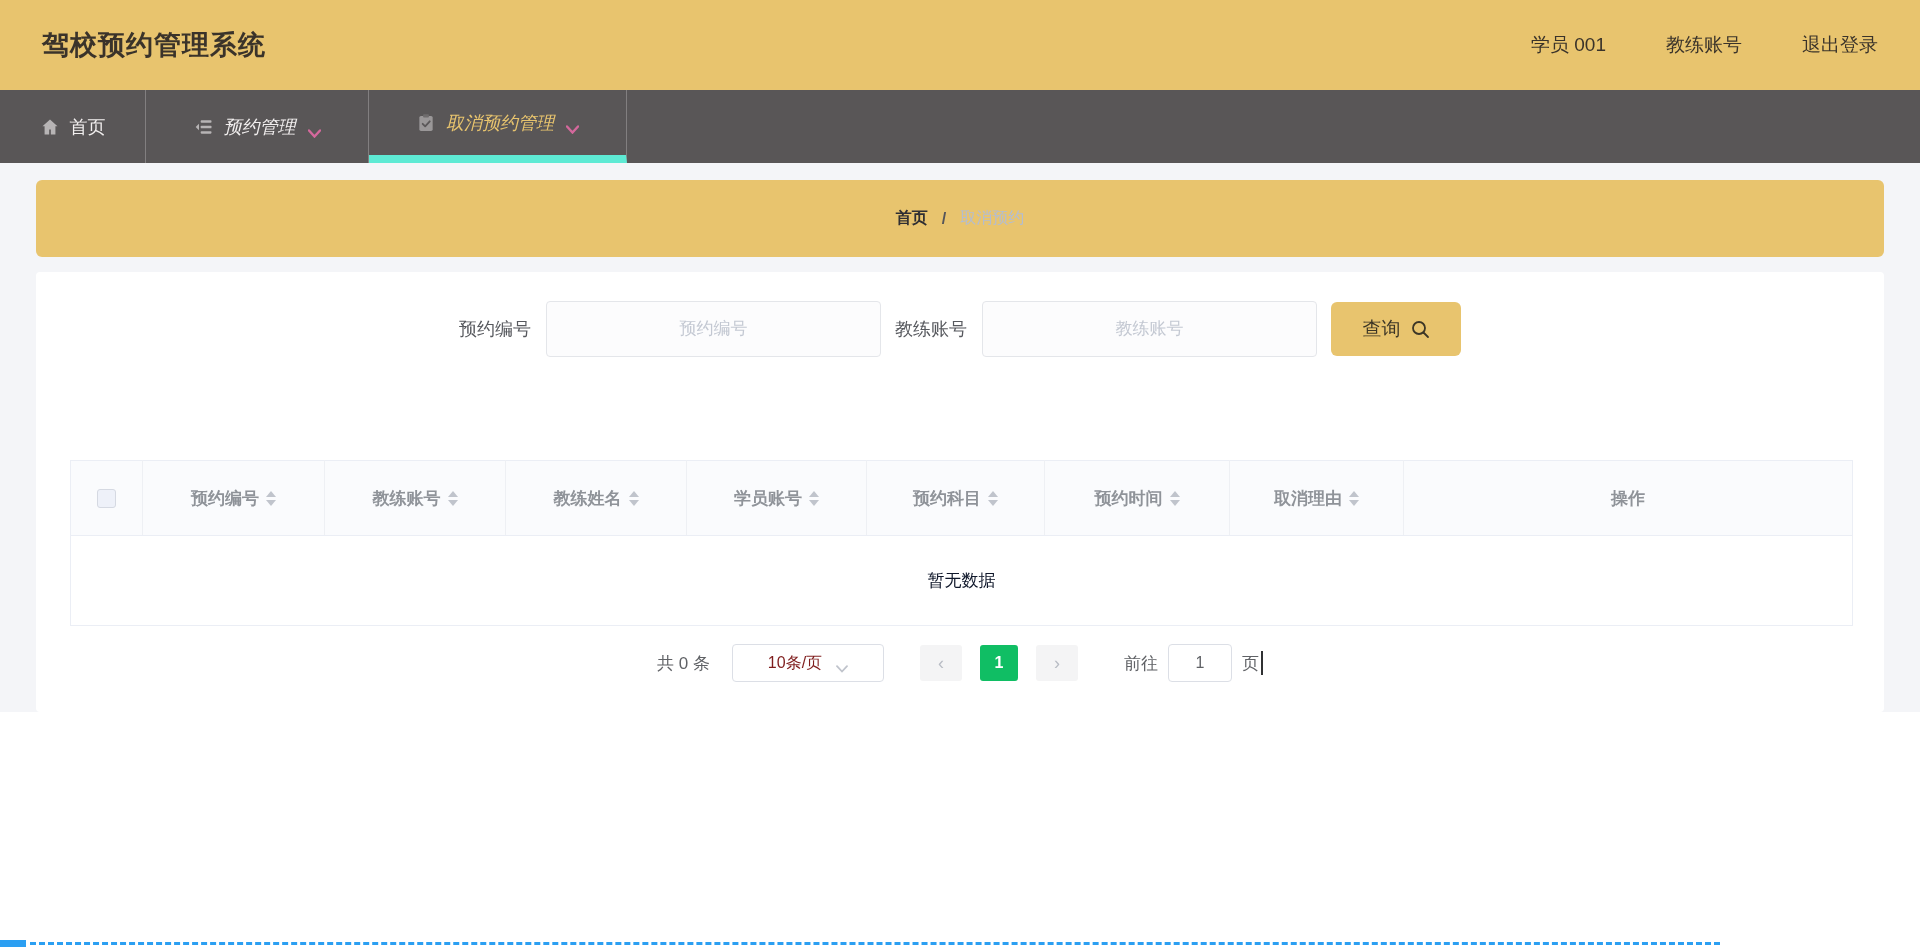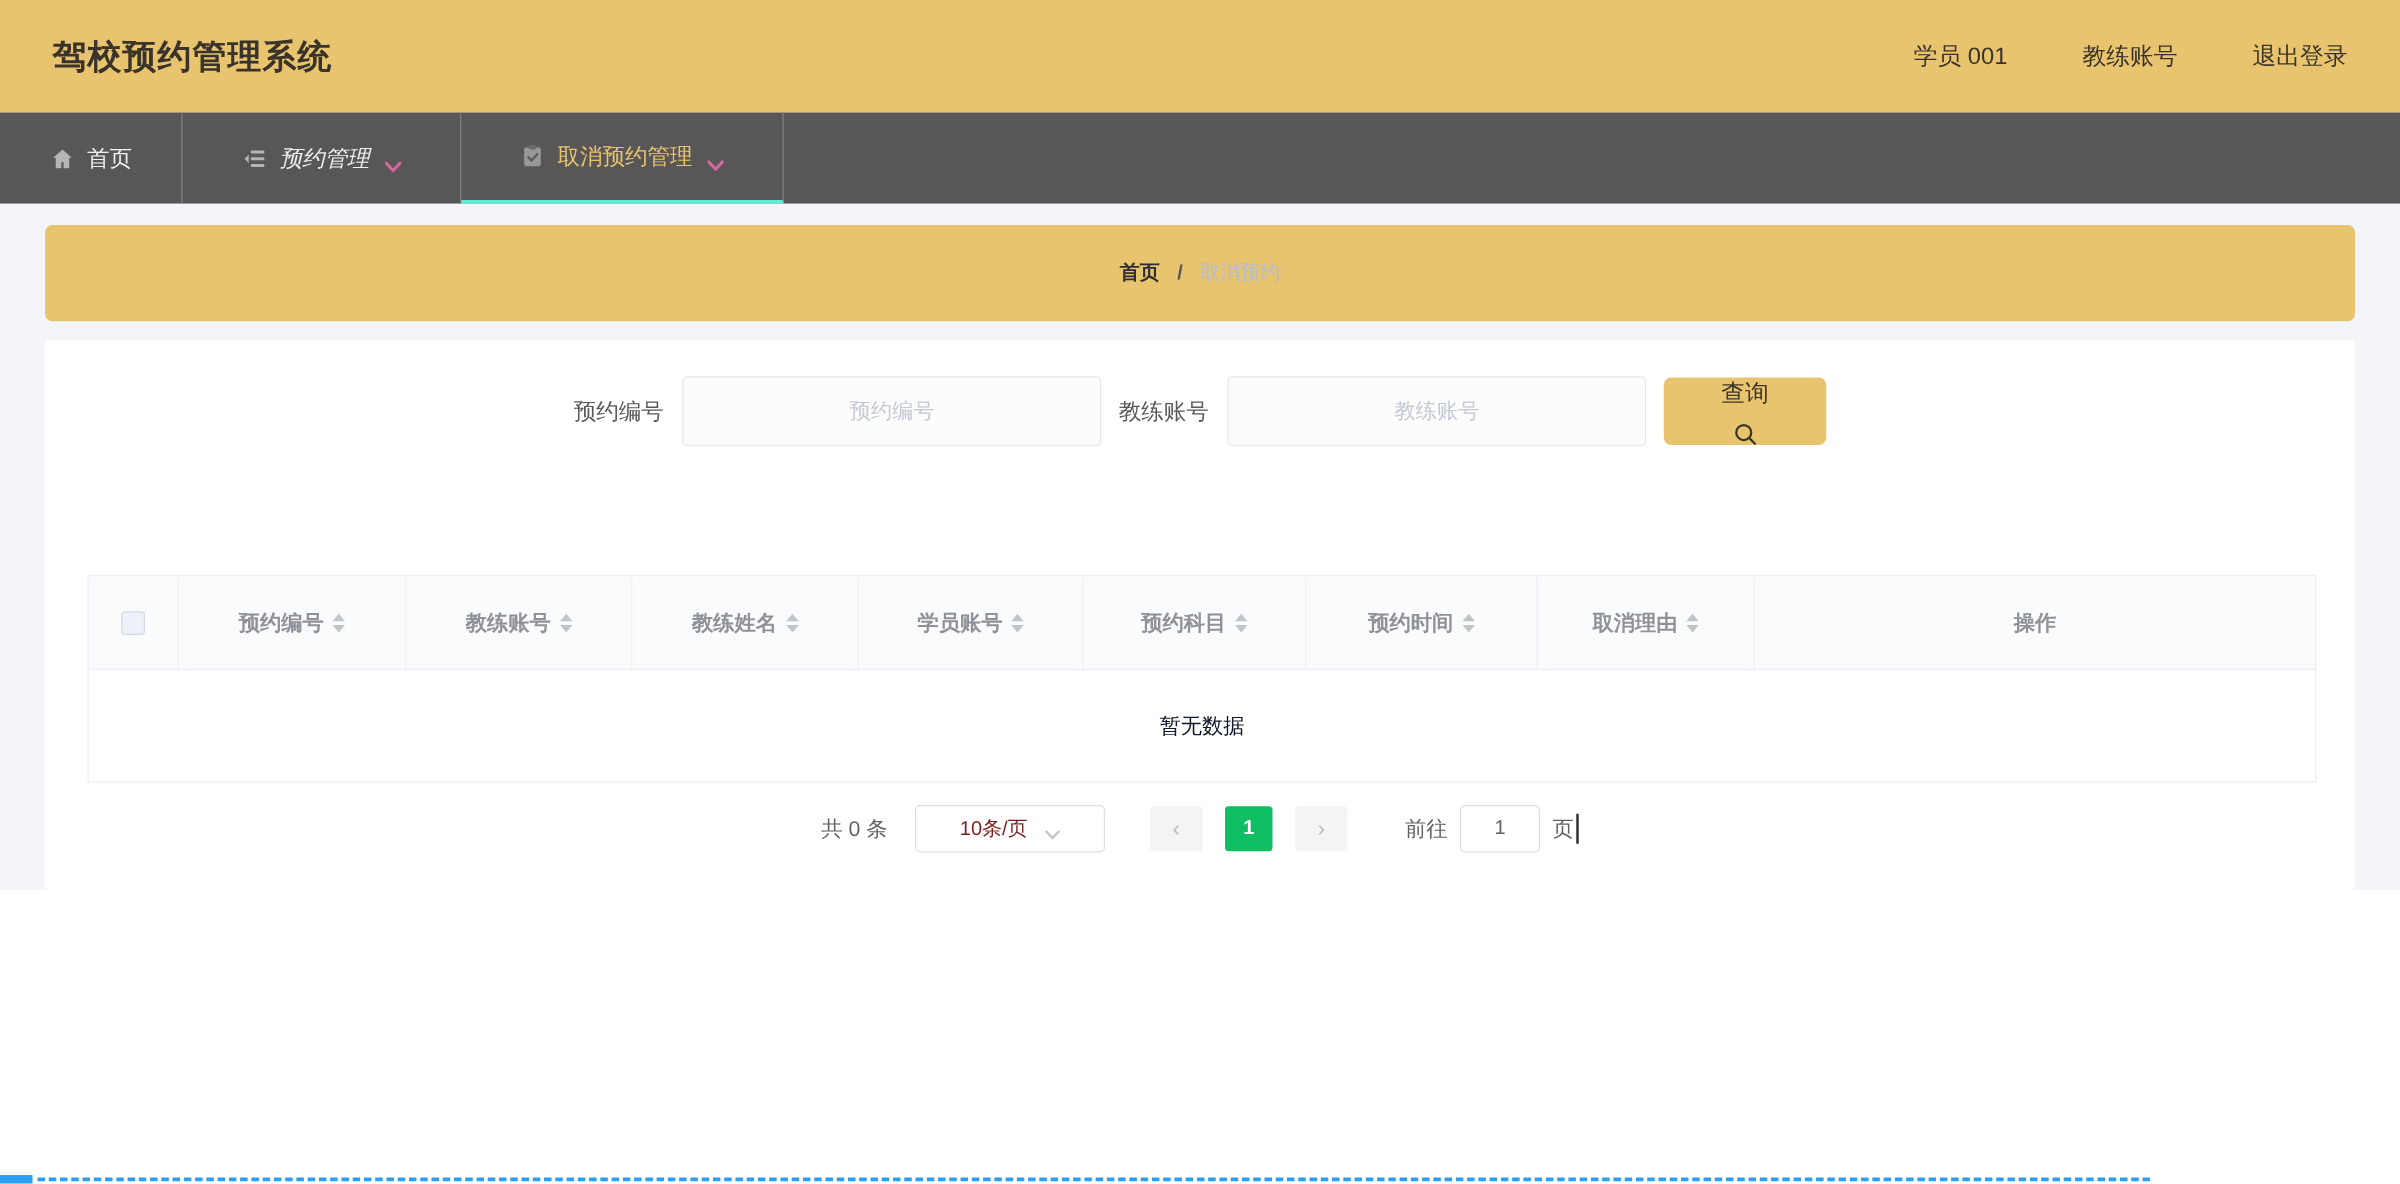--- a/index.html
+++ b/index.html
@@ -16,21 +16,21 @@
   .header-link { cursor:pointer; white-space:nowrap; }
 
   
   .nav-bar { position:absolute; left:0; top:90px; width:1920px; height:73px;
     background:#595657; display:flex; }
   .nav-item { height:73px; display:flex; align-items:center; justify-content:center;
     gap:10px; color:#f2efef; font-size:18px; border-right:1px solid #827f80;
     cursor:pointer; }
   .nav-item.w1{ width:146px; } .nav-item.w2{ width:218px; }
   .nav-item.w3{ width:223px;font-style:italic; } .nav-item.w4{ width:258px; }
-  .nav-item.active { color:#e8c46e; border-bottom:3px solid #5eead4; }
+  .nav-item.active { color:#e8c46e; border-bottom:8px solid #5eead4;font-style:italic; }
   .nav-icon { width:20px; height:20px; flex:0 0 auto; }
   .nav-icon svg { display:block; }
   .chev { width:13px; height:9px; margin-left:2px; }
 
   
   .content-band { position:absolute; left:0; top:163px; width:1920px; height:549px;
     background:#f4f5f8; }
 
   
   .breadcrumb { position:absolute; left:36px; top:180px; width:1848px; height:77px;
@@ -48,21 +48,21 @@
   .search-row { position:absolute; left:0; top:29px; width:100%; height:56px;
     display:flex; align-items:center; justify-content:center; }
   .search-label { font-size:18px; color:#57595e; margin-right:15px; white-space:nowrap; }
   .search-input { width:335px; height:56px; border:1px solid #e4e6ea; border-radius:4px;
     background:#fcfcfd; font-size:17px; text-align:center; color:#606266; outline:none;
     margin-right:14px; font-family:inherit; }
   .search-input::placeholder { color:#c3c8d2; }
   .search-btn { margin-left:0; width:130px; height:54px; background:#e8c46e;
     border:none; border-radius:6px; font-size:19px; color:#3c3626; cursor:pointer;
     display:flex; align-items:center; justify-content:center; gap:10px;
-    font-family:inherit;flex-direction:column; }
+    font-family:inherit; }
 
   
   .table-wrap { position:absolute; left:34px; top:188px; width:1782px; }
   table.grid { width:1782px; border-collapse:collapse; table-layout:fixed;
     border:1px solid #ebeef5; }
   .grid thead th { height:75px; background:#fafbfd; border-right:1px solid #eef0f4;
     border-bottom:1px solid #ebeef5; font-size:17px; font-weight:700; color:#8f9399;
     text-align:center; vertical-align:middle; }
   .grid thead th:last-child { border-right:none; }
   .th-inner { display:inline-flex; align-items:center; justify-content:center; gap:7px; }

